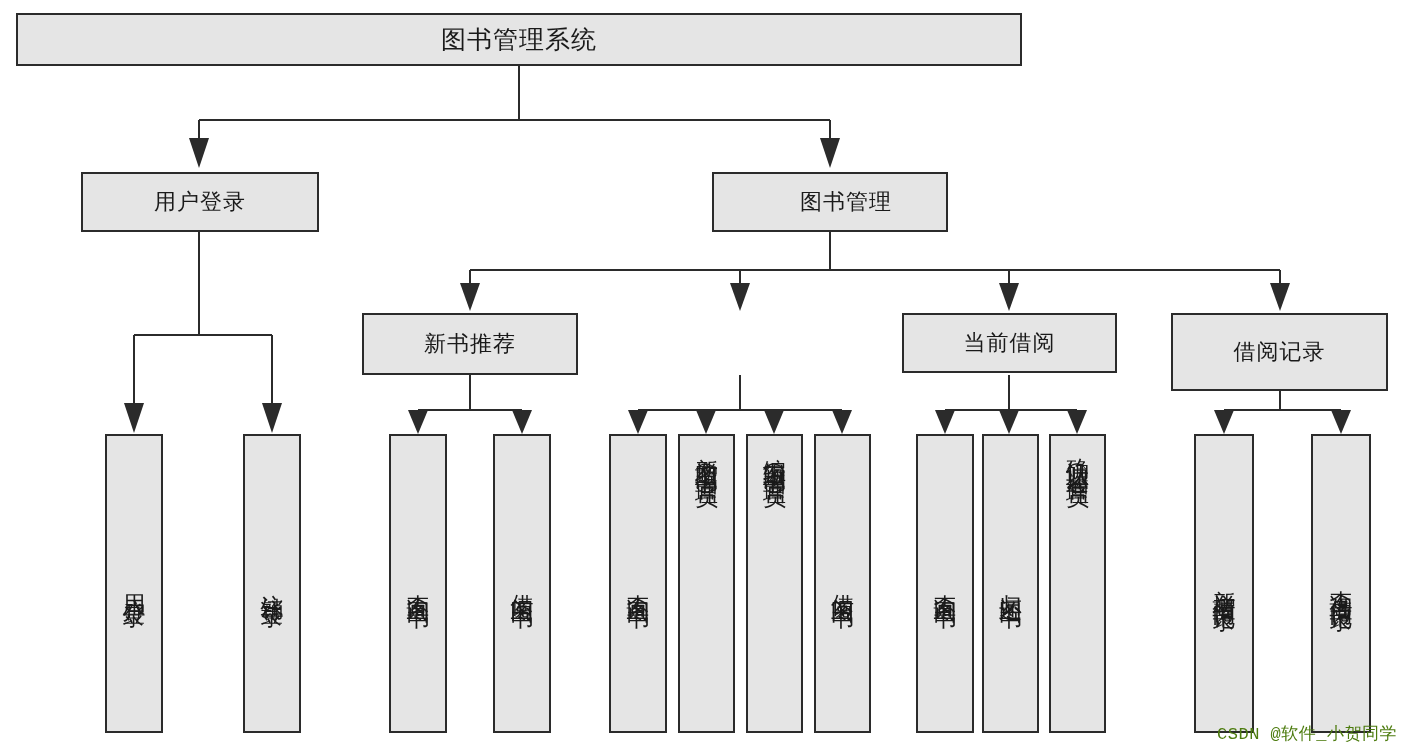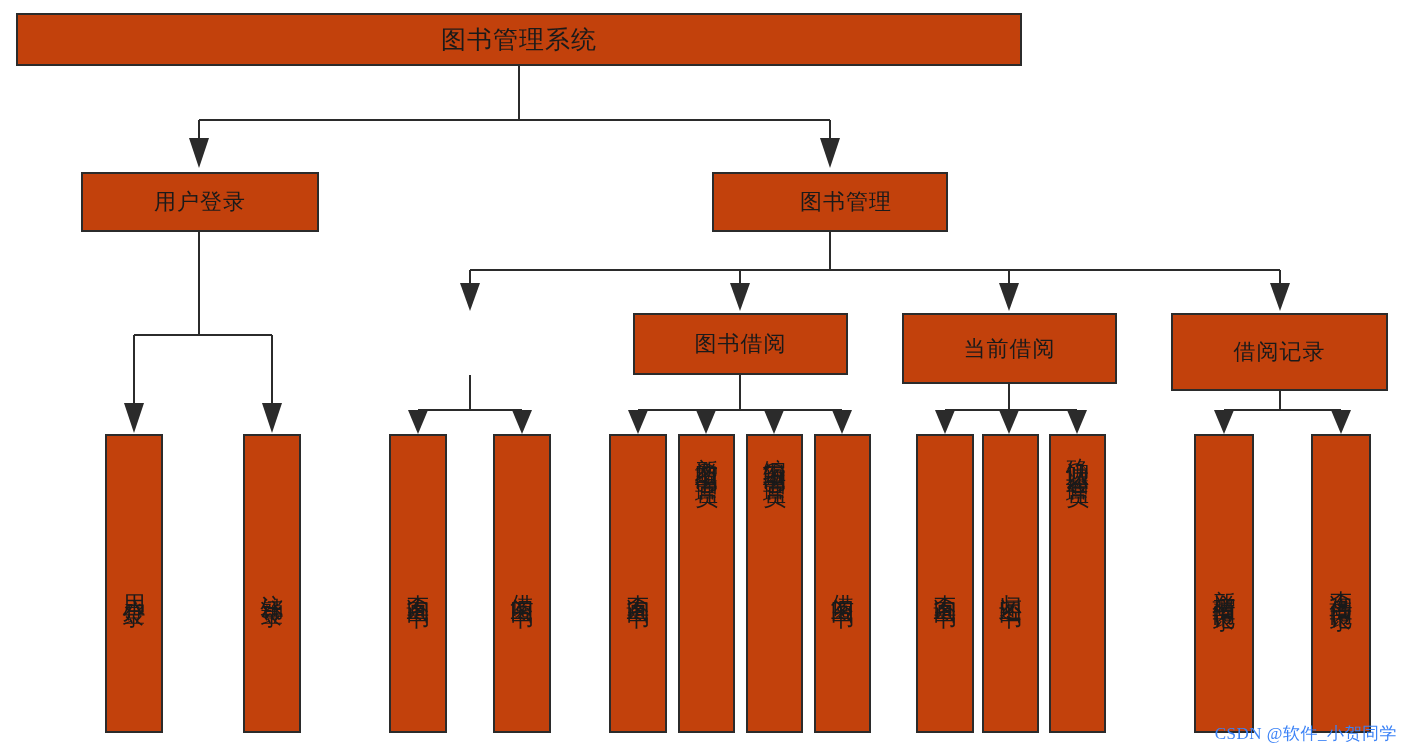--- a/index.html
+++ b/index.html
@@ -27,21 +27,21 @@
     stroke-width:2.6;
     fill:none;
     shape-rendering:crispEdges;
   }
   #wires polygon{ fill:#2b2b2b; }
 
   
   .node{
     position:absolute;
     box-sizing:border-box;
-    background:#c2410c;
+    background:#e5e5e5;
     border:2.6px solid #2b2b2b;
     display:flex;
     align-items:center;
     justify-content:center;
     color:#1a1a1a;
     z-index:2;
   }
   .node .label{
     display:block;
     text-align:center;
@@ -71,25 +71,25 @@
   
   .node.leaf.tall-text{ padding-top:4px; }
   .node.leaf.mid-text{ align-items:center; padding-top:0; }
 
   
   #watermark{
     position:absolute;
     right:8px;
     bottom:2px;
     font-size:17px;
-    color:#3b82f6;
+    color:#4d7c0f;
     letter-spacing:0.5px;
     z-index:5;
     white-space:nowrap;
-    font-family:Liberation Serif, serif;
+    font-family:Liberation Mono, monospace;
   }
 </style>
 </head>
 <body>
 
 <div id="canvas">
 
   <svg id="wires" viewBox="0 0 1405 747" width="1405" height="747" xmlns="http://www.w3.org/2000/svg">
 
     <path d="M519,66 L519,120"></path>
@@ -155,24 +155,24 @@
     <span class="label">图书管理系统</span>
   </div>
 
   <div class="node branch" style="left:81px;top:172px;width:238px;height:60px;">
     <span class="label">用户登录</span>
   </div>
   <div class="node branch" style="left:712px;top:172px;width:236px;height:60px;padding-left:32px;">
     <span class="label">图书管理</span>
   </div>
 
-  <div class="node branch" style="left:633px;top:313px;width:215px;height:62px;">
-    <span class="label">图书借阅</span>
-  </div>
-  <div class="node branch" style="left:902px;top:313px;width:215px;height:71px;">
+  <div class="node branch" style="left:362px;top:313px;width:216px;height:62px;">
+    <span class="label">新书推荐</span>
+  </div>
+  <div class="node branch" style="left:902px;top:313px;width:215px;height:60px;">
     <span class="label">当前借阅</span>
   </div>
   <div class="node branch" style="left:1171px;top:313px;width:217px;height:78px;">
     <span class="label">借阅记录</span>
   </div>
 
   <div class="node leaf mid-text" style="left:105px;top:434px;width:58px;height:299px;">
     <span class="label">用户登录</span>
   </div>
   <div class="node leaf mid-text" style="left:243px;top:434px;width:58px;height:299px;">

